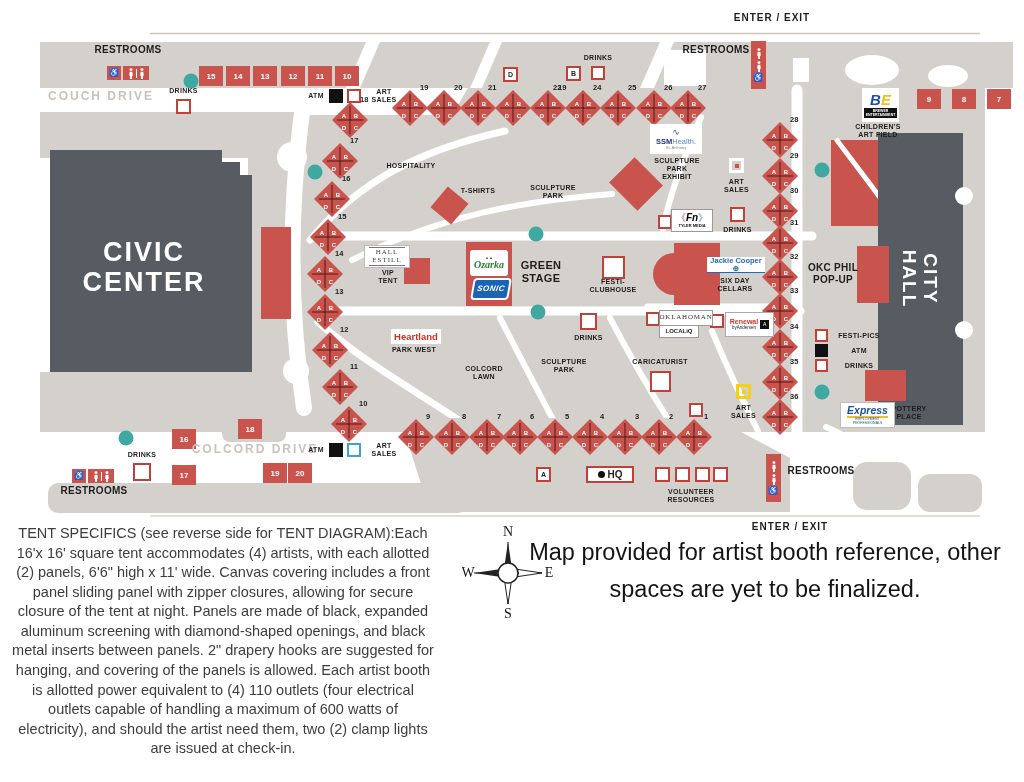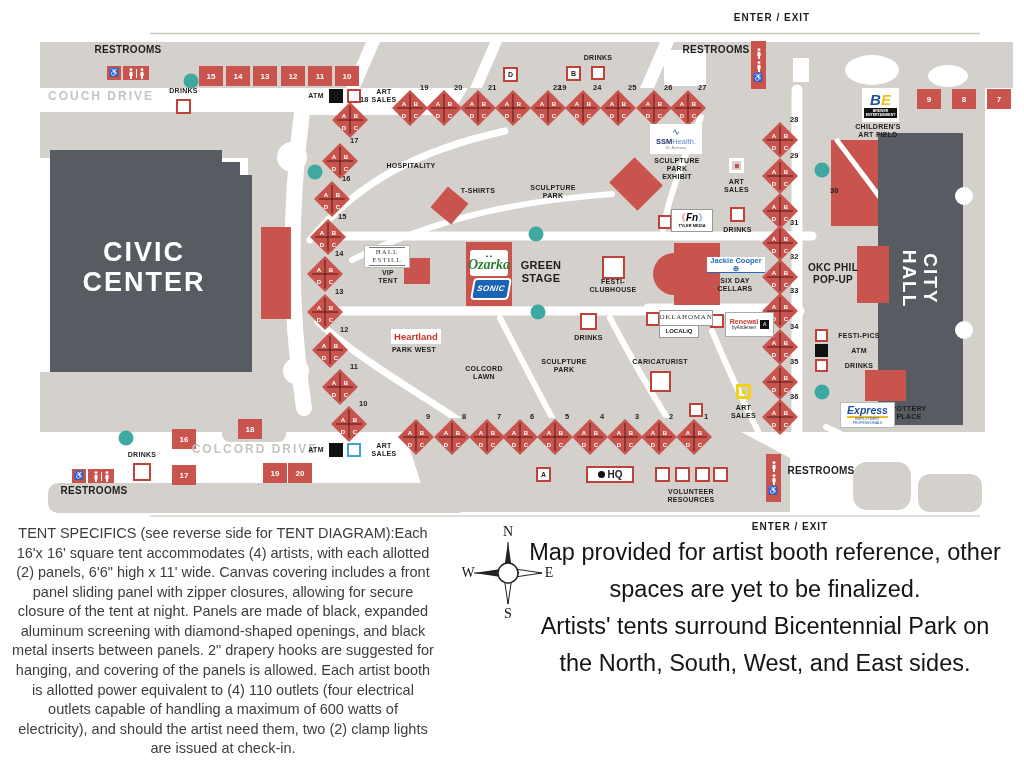--- a/index.html
+++ b/index.html
@@ -389,21 +389,21 @@
         </svg></div>
       <div class="dnum" style="left:790px;top:151px;">29</div>
       <div class="dia" style="left:780px;top:211px;"><svg width="38" height="38" viewBox="0 0 38 38">
           <polygon points="19,1 37,19 19,37 1,19" fill="#c9544e"></polygon>
           <path d="M19 5 V33 M6 19 H32" stroke="#46110e" stroke-width="0.9" fill="none"></path>
           <text x="13" y="17" class="dl">A</text>
           <text x="25" y="17" class="dl">B</text>
           <text x="13" y="29" class="dl">D</text>
           <text x="25" y="29" class="dl">C</text>
         </svg></div>
-      <div class="dnum" style="left:830px;top:186px;">30</div>
+      <div class="dnum" style="left:790px;top:186px;">30</div>
       <div class="dia" style="left:780px;top:243px;"><svg width="38" height="38" viewBox="0 0 38 38">
           <polygon points="19,1 37,19 19,37 1,19" fill="#c9544e"></polygon>
           <path d="M19 5 V33 M6 19 H32" stroke="#46110e" stroke-width="0.9" fill="none"></path>
           <text x="13" y="17" class="dl">A</text>
           <text x="25" y="17" class="dl">B</text>
           <text x="13" y="29" class="dl">D</text>
           <text x="25" y="29" class="dl">C</text>
         </svg></div>
       <div class="dnum" style="left:790px;top:218px;">31</div>
       <div class="dia" style="left:780px;top:277px;"><svg width="38" height="38" viewBox="0 0 38 38">
@@ -581,21 +581,21 @@
       <div class="tree" style="left:126px;top:438px;"></div>
       <div class="logo" style="left:364px;top:245px;width:44px;height:21px;border:1px solid #bbb;">
         <div class="serif" style="font-size:7px;color:#444;white-space:pre;letter-spacing:1px;border-top:1px solid #777;border-bottom:1px solid #777;padding:1px 3px;">HALL
 ESTILL</div>
       </div>
       <div class="logo" style="left:391px;top:329px;width:50px;height:15px;">
         <div style="color:#d02f28;font-weight:700;font-size:9.5px;">Heartland</div>
       </div>
       <div class="logo" style="left:470px;top:250px;width:38px;height:26px;border-radius:3px;">
         <div style="color:#2f7d32;font-size:4px;">▲▲</div>
-        <div class="serif" style="color:#2f7d32;font-weight:700;font-style:italic;font-size:14px;">Ozarka</div>
+        <div class="serif" style="color:#2f7d32;font-weight:700;font-style:italic;font-size:10px;">Ozarka</div>
       </div>
       <div class="logo" style="left:472px;top:278px;width:34px;height:18px;background:#1a63b5;border:2px solid #fff;transform:skewX(-10deg);border-radius:4px;">
         <div style="color:#fff;font-weight:700;font-style:italic;font-size:8px;letter-spacing:.5px;">SONIC</div>
       </div>
       <div class="logo" style="left:650px;top:124px;width:52px;height:30px;">
         <div style="color:#2456a8;font-size:9px;">∿</div>
         <div style="font-size:7.5px;color:#23366e;"><b>SSM</b><span style="color:#5b8bd0;font-weight:400;">Health.</span></div>
         <div style="font-size:4px;color:#888;">St. Anthony</div>
       </div>
       <div class="logo" style="left:671px;top:209px;width:40px;height:21px;border:1px solid #999;">
@@ -640,15 +640,14 @@
     <polygon points="80,49 53,45 57,49 53,53" fill="#fff" stroke="#222" stroke-width="1"></polygon>
     <circle cx="46" cy="49" r="10" fill="#fff" stroke="#222" stroke-width="1.5"></circle>
     <text x="46" y="12" text-anchor="middle" font-family="Liberation Serif,serif" font-size="14" fill="#111" id="cN">N</text>
     <text x="87" y="53" text-anchor="middle" font-family="Liberation Serif,serif" font-size="14" fill="#111" id="cE">E</text>
     <text x="46" y="94" text-anchor="middle" font-family="Liberation Serif,serif" font-size="14" fill="#111" id="cS">S</text>
     <text x="6" y="53" text-anchor="middle" font-family="Liberation Serif,serif" font-size="14" fill="#111" id="cW">W</text>
   </svg>
 
   <div id="notes">
       <div>Map provided for artist booth reference, other spaces are yet to be finalized.</div>
-      <div>Artists' tents surround Bicentennial Park on the North, South, West, and East sides.</div>
     </div>
 </div>
 
 </body></html>

